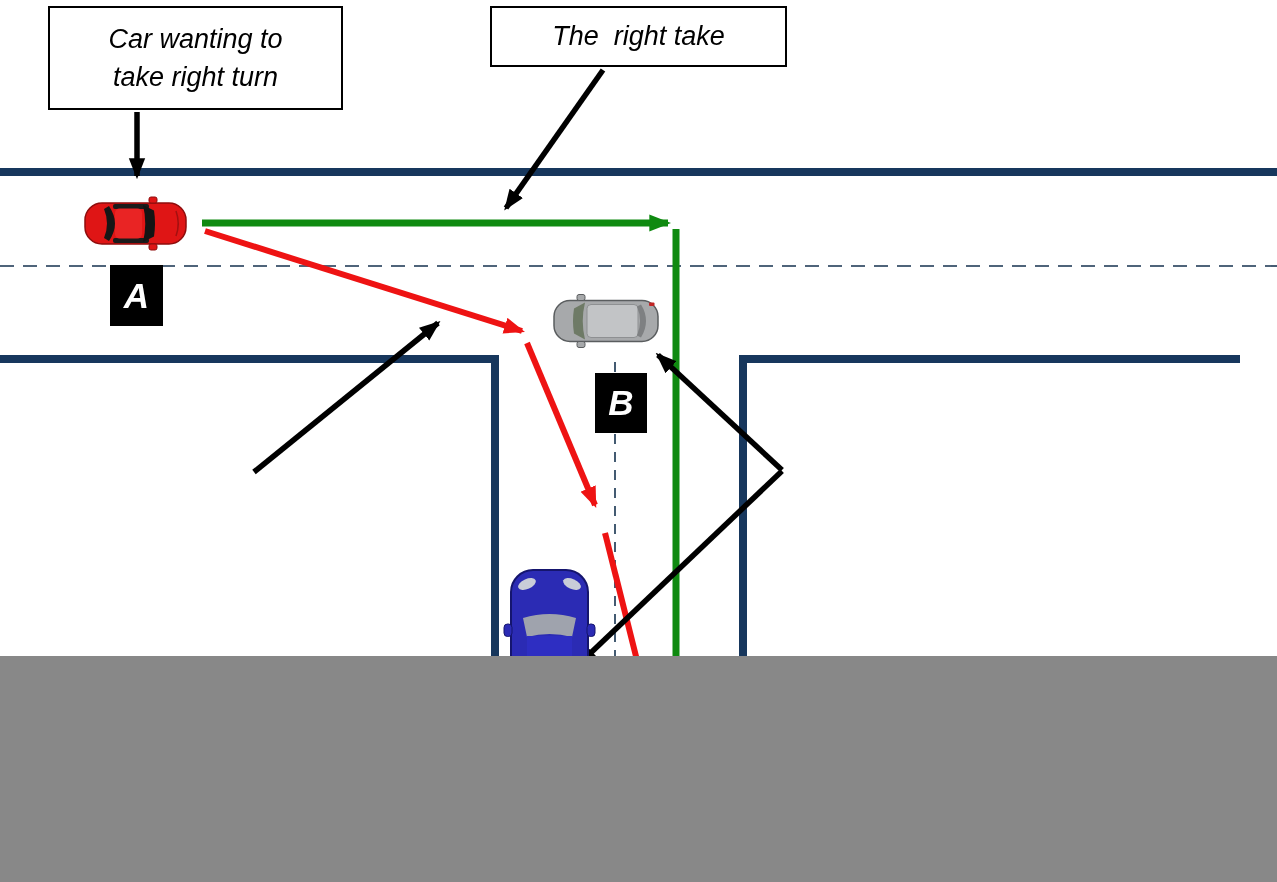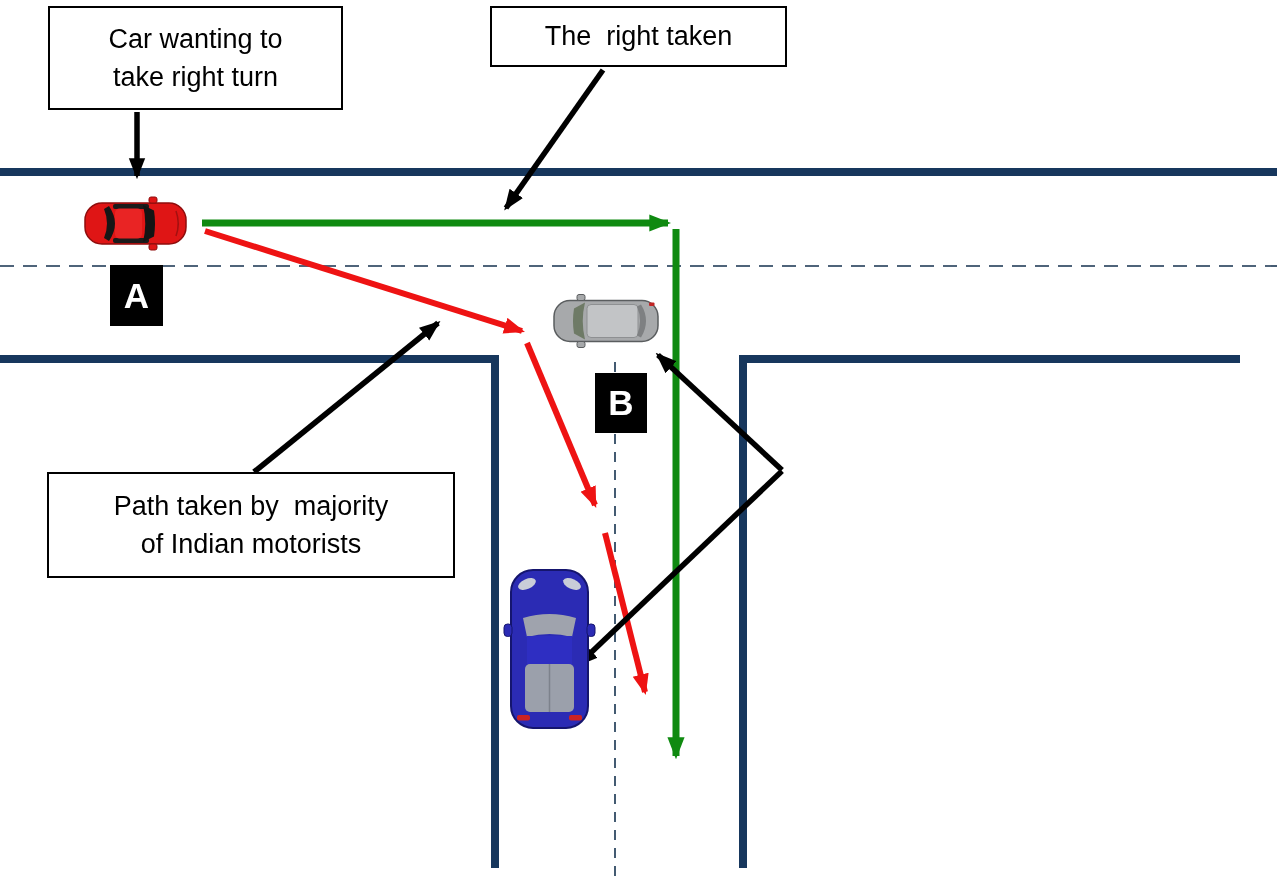--- a/index.html
+++ b/index.html
@@ -3,21 +3,21 @@
 <meta charset="utf-8">
 <style>
   :root{
     --background:#ffffff; --road:#17375d; --lane-dash:#16324f;
     --right-path:#0f8a10; --wrong-path:#ee1313; --annotation:#000000;
     --label-bg:#ffffff; --label-border:#000000; --label-text:#000000;
     --marker-bg:#000000; --marker-text:#ffffff;
   }
   html,body{margin:0;padding:0;}
   body{font-family:"Liberation Sans", sans-serif; background:#888;}
-  .canvas{position:relative;width:1277px;height:882px;background:var(--background);overflow:hidden;}
+  .canvas{position:relative;width:1277px;height:656px;background:var(--background);overflow:hidden;font-style:italic;}
   .layer{position:absolute;left:0;top:0;}
   
   .st-road{stroke:var(--road);stroke-width:8;fill:none;}
   .st-dash-h{stroke:var(--lane-dash);stroke-width:1.6;stroke-dasharray:14 9;fill:none;}
   .st-dash-v{stroke:var(--lane-dash);stroke-width:1.6;stroke-dasharray:10 8;fill:none;}
   .st-green{stroke:var(--right-path);stroke-width:7;fill:none;}
   .st-red{stroke:var(--wrong-path);stroke-width:6;fill:none;}
   .st-black{stroke:var(--annotation);stroke-width:5.5;fill:none;}
   .fill-green{fill:var(--right-path);}
   .fill-red{fill:var(--wrong-path);}
@@ -72,24 +72,22 @@
     <line x1="137" y1="112" x2="137" y2="176" class="st-black" marker-end="url(#ah-k)"></line>
     <line x1="603" y1="70" x2="506" y2="208" class="st-black" marker-end="url(#ah-k)"></line>
     <line x1="254" y1="472" x2="438" y2="323" class="st-black" marker-end="url(#ah-k)"></line>
     <line x1="782" y1="470" x2="658" y2="355" class="st-black" marker-end="url(#ah-k)"></line>
     <line x1="782" y1="471" x2="579" y2="664" class="st-black" marker-end="url(#ah-k)"></line>
   </svg>
 
   <div class="callout" style="left:48px;top:6px;width:295px;height:104px;">Car wanting to
 take right turn</div>
 
-  <div class="callout" style="left:490px;top:6px;width:297px;height:61px;">The  right taken</div>
+  <div class="callout" style="left:490px;top:6px;width:297px;height:61px;">The  right take</div>
 
-  <div class="callout" style="left:47px;top:472px;width:408px;height:106px;">Path taken by  majority
-of Indian motorists</div>
 
 
   <div class="marker-box" style="left:110px;top:265px;width:53px;height:61px;">A</div>
 
   <div class="marker-box" style="left:595px;top:373px;width:52px;height:60px;">B</div>
 
   <svg class="car" style="left:82px;top:195px;" width="107" height="57" viewBox="0 0 214 114">
     <rect x="6" y="16" width="202" height="82" rx="34" fill="#df1515" stroke="#8f0d0d" stroke-width="3"></rect>
     <rect x="134" y="4" width="16" height="12" rx="4" fill="#df1515" stroke="#8f0d0d" stroke-width="2"></rect>
     <rect x="134" y="98" width="16" height="12" rx="4" fill="#df1515" stroke="#8f0d0d" stroke-width="2"></rect>

